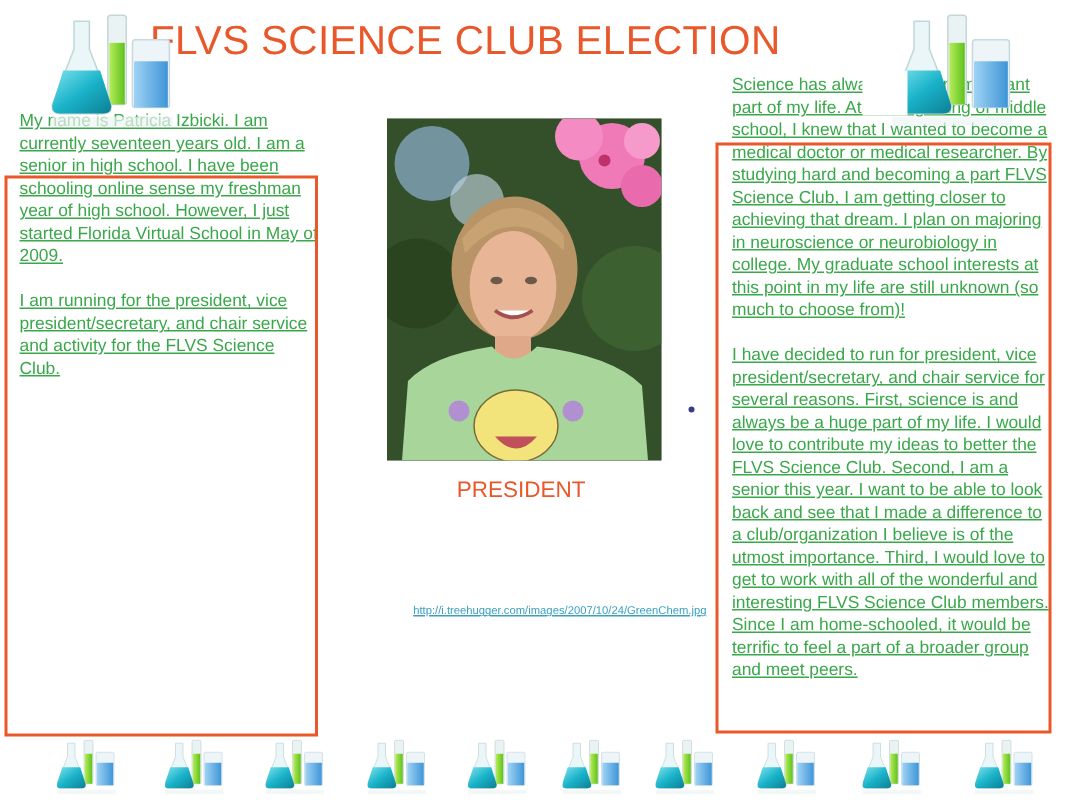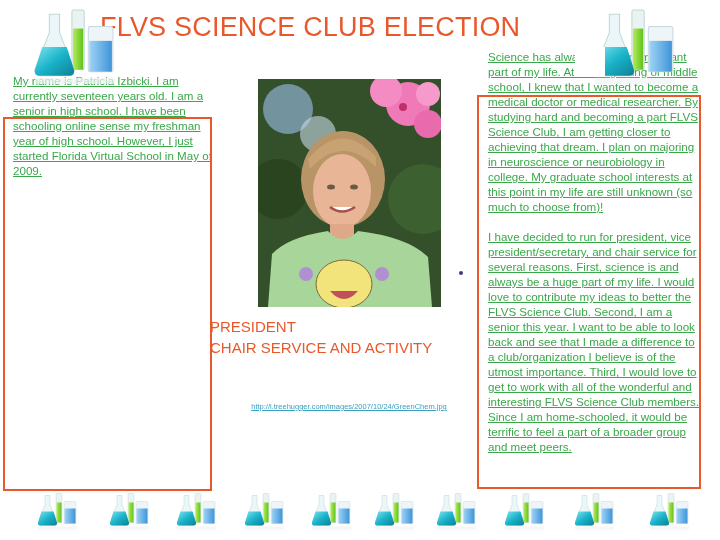--- a/index.html
+++ b/index.html
@@ -4,22 +4,22 @@
 <style>
   html, body { margin:0; padding:0; }
   body { width:720px; height:540px; position:relative; overflow:hidden; background:#ffffff; font-family:"Liberation Sans", sans-serif; }
   .title { position:absolute; left:100px; top:12px; width:520px; color:#e8582a; font-size:27px; line-height:31px; font-weight:normal; letter-spacing:0.2px; }
   .col-text { position:absolute; color:#3aa84a; text-decoration:underline; font-size:11.6px; line-height:15px; }
   .col-text p { margin:0 0 15px 0; }
   .left-col { left:13px; top:73px; width:200px; }
   .right-col { left:488px; top:49px; width:212px; }
   .box { position:absolute; border:2px solid #e8582a; box-sizing:border-box; pointer-events:none; }
   .photo { position:absolute; left:258px; top:79px; width:183px; height:228px; overflow:hidden; background:#2f4a25; }
-  .roles { position:absolute; left:210px; top:316px; width:275px; text-align:left; color:#e8582a; font-size:15px; line-height:21px; }
-  .credit { position:absolute; left:214px; top:402px; width:270px; text-align:center; color:#3aa0c0; font-size:7.5px; text-decoration:underline; }
+  .roles { position:absolute; left:210px; top:316px; width:275px; text-align:center; color:#e8582a; font-size:15px; line-height:21px; }
+  .credit { position:absolute; left:201px; top:402px; width:270px; text-align:right; color:#3aa0c0; font-size:7.5px; text-decoration:underline; }
   .bullet { position:absolute; left:459px; top:271px; width:4px; height:4px; border-radius:50%; background:#3a3a8a; }
   .flask { position:absolute; }
   .clip-line { position:absolute; background:#ffffff; }
 </style>
 </head>
 <body>
 
 <svg width="0" height="0" style="position:absolute">
   <defs>
     <linearGradient id="tealG" x1="0" y1="0" x2="1" y2="1">
@@ -46,20 +46,21 @@
       <path d="M14 8 L24 8 L24 26 L38 62 Q39 68 33 68 L5 68 Q-1 68 0 62 L14 26 Z" fill="#eaf6f7" stroke="#c1d7da" stroke-width="1"></path>
       <path d="M7 40 L31 40 L38 62 Q39 68 33 68 L5 68 Q-1 68 0 62 Z" fill="url(#tealG)"></path>
 
       <rect x="0" y="70" width="78" height="6" fill="#eef4f5" opacity="0.7"></rect>
     </g>
   </defs>
 </svg>
 
 <div class="col-text left-col">
   <p>My name is Patricia Izbicki. I am currently seventeen years old. I am a senior in high school. I have been schooling online sense my freshman year of high school. However, I just started Florida Virtual School in May of 2009.</p>
+  <p>I am running for the president, vice president/secretary, and chair service and activity for the FLVS Science Club.</p>
 </div>
 
 <div class="col-text right-col">
   <p>Science has always been an important part of my life. At the beginning of middle school, I knew that I wanted to become a medical doctor or medical researcher. By studying hard and becoming a part FLVS Science Club, I am getting closer to achieving that dream. I plan on majoring in neuroscience or neurobiology in college. My graduate school interests at this point in my life are still unknown (so much to choose from)!</p>
   <p>I have decided to run for president, vice president/secretary, and chair service for several reasons. First, science is and always be a huge part of my life. I would love to contribute my ideas to better the FLVS Science Club. Second, I am a senior this year. I want to be able to look back and see that I made a difference to a club/organization I believe is of the utmost importance. Third, I would love to get to work with all of the wonderful and interesting FLVS Science Club members.  Since I am home-schooled, it would be terrific to feel a part of a broader group and meet peers.</p>
 </div>
 
 <div class="title">
   <div>FLVS SCIENCE CLUB ELECTION</div>
 </div>
@@ -94,21 +95,20 @@
 
     <ellipse cx="86" cy="205" rx="28" ry="24" fill="#f2e47a" stroke="#7a6a3a" stroke-width="1"></ellipse>
     <path d="M72 212 Q86 228 100 212 Z" fill="#c0505a"></path>
     <circle cx="48" cy="195" r="7" fill="#b090d0"></circle>
     <circle cx="124" cy="195" r="7" fill="#b090d0"></circle>
   </svg>
 </div>
 
 <div class="roles">
   <div>PRESIDENT</div>
-  <div>CHAIR SERVICE AND ACTIVITY</div>
 </div>
 
 <div class="credit">http://i.treehugger.com/images/2007/10/24/GreenChem.jpg</div>
 
 <div class="bullet"></div>
 
 <svg class="flask" style="left:34px; top:6px;" width="84" height="80" viewBox="0 0 80 78">
     <use href="#flaskSet"></use>
   </svg>
 <svg class="flask" style="left:594px; top:6px;" width="84" height="80" viewBox="0 0 80 78">

